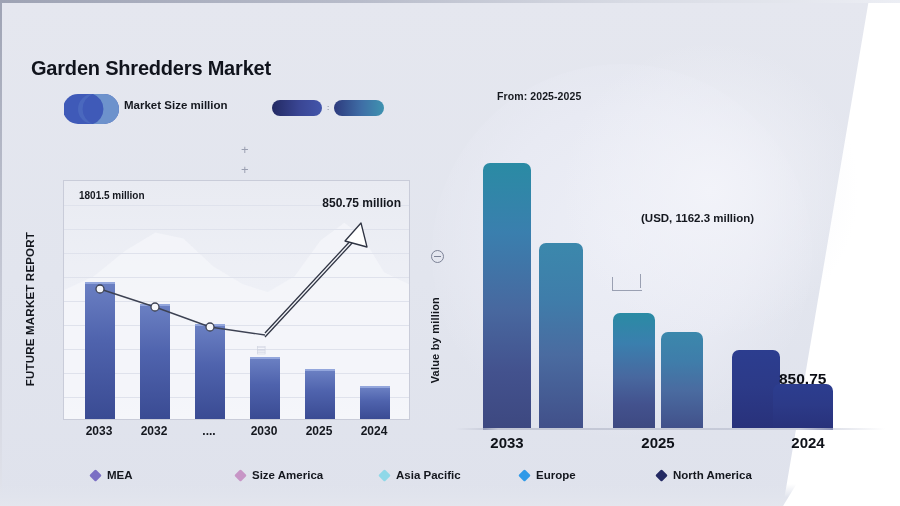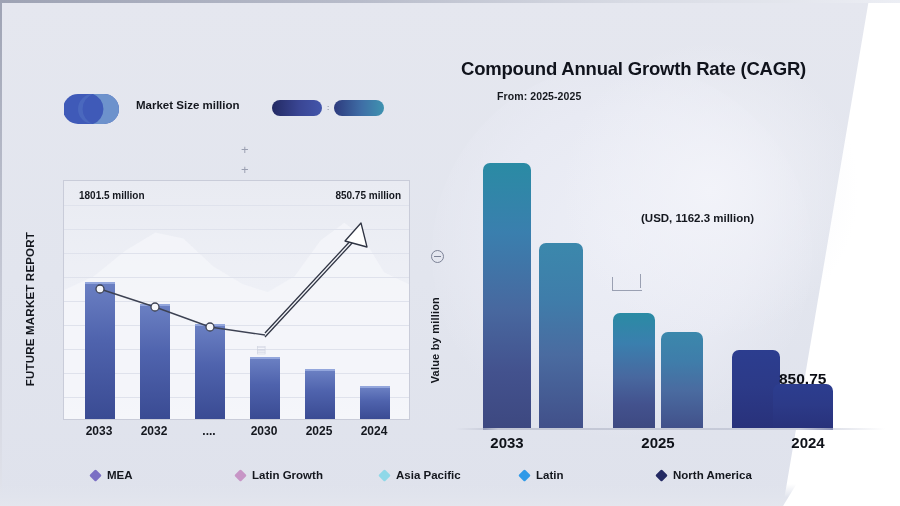--- a/index.html
+++ b/index.html
@@ -56,21 +56,21 @@
     font-size:10.5px; font-weight:bold; color:#16191f;
     letter-spacing:0.1px;
   }
 
   
   .ms-icon {
     position:absolute; left:64px; top:93px; width:58px; height:32px;
   }
   .ms-label {
     position:absolute; left:124px; top:99px;
-    font-size:11.5px; font-weight:bold; color:#15181f;margin-left:12px;
+    font-size:11.5px; font-weight:bold; color:#15181f;
   }
   .chip-row { position:absolute; left:272px; top:100px; display:flex; align-items:center; gap:5px; }
   .chip { width:50px; height:16px; border-radius:8px; }
   .chip-a { background:linear-gradient(90deg,#232a63 0%,#3a4694 55%,#4356ab 100%); }
   .chip-b { background:linear-gradient(90deg,#2d3a7d 0%,#3f6ea6 55%,#3f93b0 100%); }
   .chip-dot { font-size:8px; color:#5a6078; line-height:1; }
 
   
   .plus { position:absolute; color:#9ba0b2; font-size:13px; line-height:1; font-weight:400; }
 
@@ -91,22 +91,22 @@
   .lbar {
     position:absolute; bottom:0;
     background:linear-gradient(180deg,#6a7fc2 0%,#4f63ad 42%,#3a4b93 100%);
     border-top:2px solid #93a6dc;
   }
   .lnote-left {
     position:absolute; left:15px; top:9px;
     font-size:10px; font-weight:bold; color:#14171e;
   }
   .lnote-right {
-    position:absolute; right:8px; top:9px;
-    font-size:10px; font-weight:bold; color:#14171e;
+    position:absolute; right:8px; top:15px;
+    font-size:12px; font-weight:bold; color:#14171e;
   }
   .xlabels {
     position:absolute; left:63px; top:424px; width:347px; height:20px;
   }
   .xlabel {
     position:absolute; font-size:12px; font-weight:bold; color:#14171e;
     transform:translateX(-50%); text-align:center;
   }
   .ylab-left {
     position:absolute; left:24px; top:232px;
@@ -182,20 +182,21 @@
 <body>
 
 <div id="canvas">
 
   <div class="bg-panel"></div>
   <div class="halo"></div>
   <div class="halo2"></div>
   <div class="bg-topline"></div>
   <div class="bg-leftline"></div>
 
+  <div class="left-title">Garden Shredders Market</div>
 
   <div class="ms-icon">
     <svg width="58" height="32" viewBox="0 0 58 32">
       <path d="M14 1 L40 1 A15 15 0 0 1 40 31 L14 31 A15 15 0 0 1 14 1 Z" fill="#3f5ab8"></path>
       <path d="M29 1 L40 1 A15 15 0 0 1 40 31 L29 31 A16 16 0 0 0 29 1 Z" fill="#6d92cc"></path>
       <path d="M29 1 A15 15 0 0 0 29 31 A16 16 0 0 1 29 1 Z" fill="#4a68be"></path>
     </svg>
   </div>
   <div class="ms-label">Market Size million</div>
 
@@ -254,21 +255,20 @@
 
   <div class="xlabels">
     <div class="xlabel" style="left:36px;">2033</div>
     <div class="xlabel" style="left:91px;">2032</div>
     <div class="xlabel" style="left:146px;">....</div>
     <div class="xlabel" style="left:201px;">2030</div>
     <div class="xlabel" style="left:256px;">2025</div>
     <div class="xlabel" style="left:311px;">2024</div>
   </div>
 
-  <div class="right-title">Compound Annual Growth Rate (CAGR)</div>
   <div class="right-sub">From: 2025-2025</div>
   <div class="cagr-sub">(USD, 1162.3 million)</div>
   <div class="corner-mark"></div>
   <div class="corner-mark2"></div>
 
   <div class="rchart">
 
     <div class="rbar g-teal" style="left:28px;  width:48px; height:267px;"></div>
     <div class="rbar g-teal2" style="left:84px;  width:44px; height:187px;"></div>
 
@@ -287,29 +287,29 @@
   <div class="val-label">850.75</div>
 
   <div class="bot-fade"></div>
   <div class="legend">
     <div class="leg-item" style="left:91px;">
       <span class="leg-dot" style="background:#7b6fc4"></span>
       <span class="leg-txt">MEA</span>
     </div>
     <div class="leg-item" style="left:236px;">
       <span class="leg-dot" style="background:#c795c6"></span>
-      <span class="leg-txt">Latin Growth</span>
+      <span class="leg-txt">Size America</span>
     </div>
     <div class="leg-item" style="left:380px;">
       <span class="leg-dot" style="background:#8fd8e8"></span>
       <span class="leg-txt">Asia Pacific</span>
     </div>
     <div class="leg-item" style="left:520px;">
       <span class="leg-dot" style="background:#2f9ae8"></span>
-      <span class="leg-txt">Latin</span>
+      <span class="leg-txt">Europe</span>
     </div>
     <div class="leg-item" style="left:657px;align-items:center;">
       <span class="leg-dot" style="background:#242a63"></span>
       <span class="leg-txt">North America</span>
     </div>
   </div>
 
 </div>
 
 </body></html>

